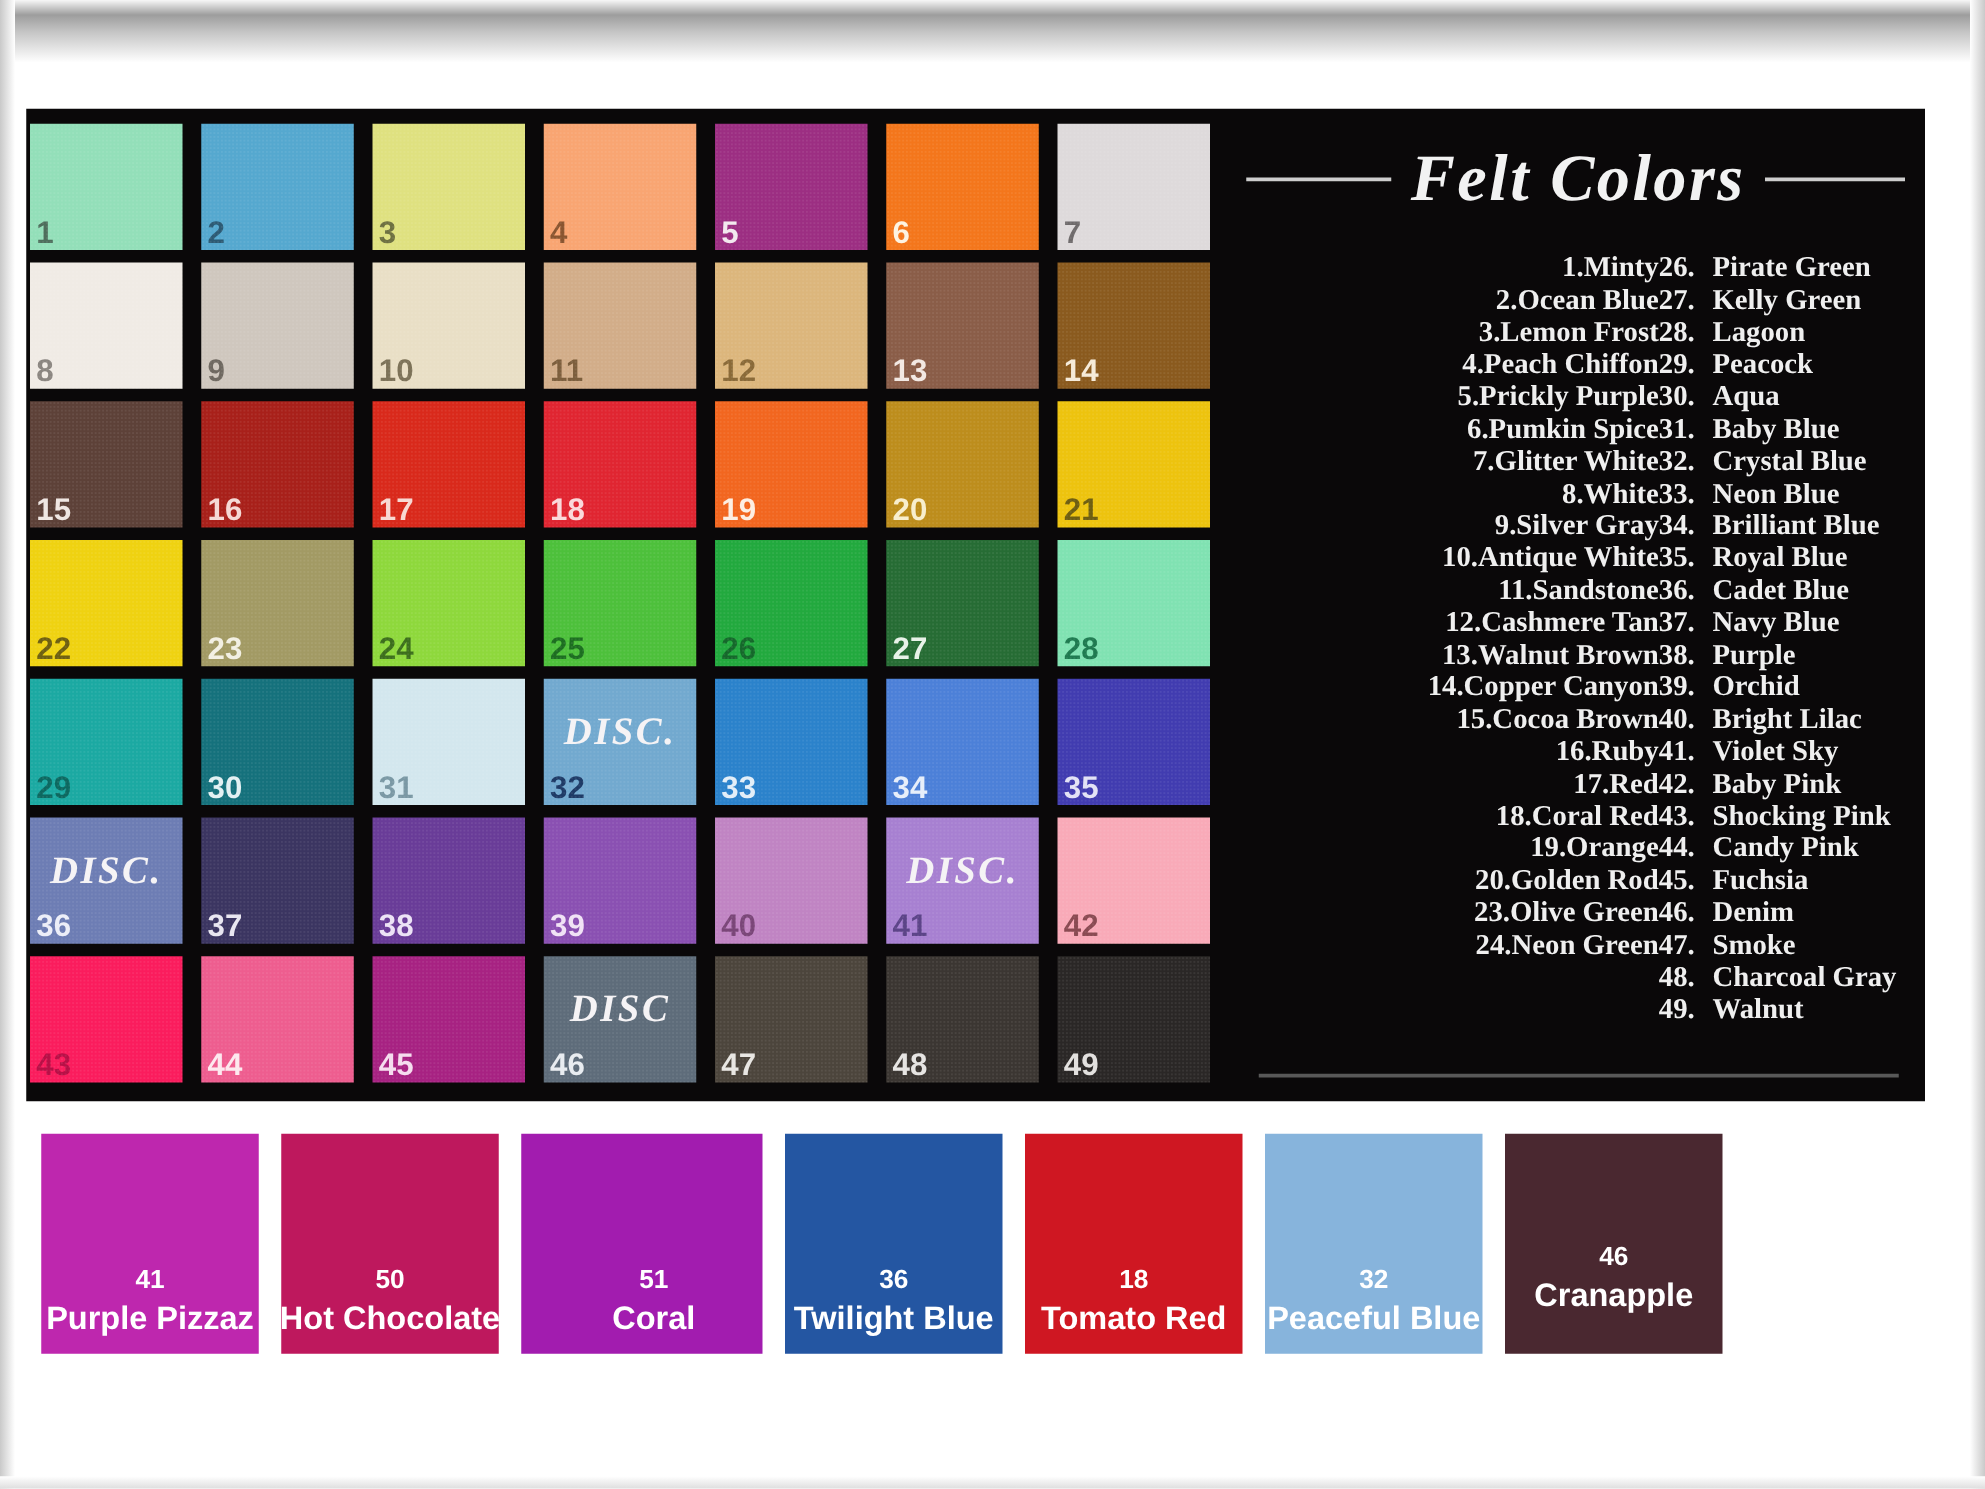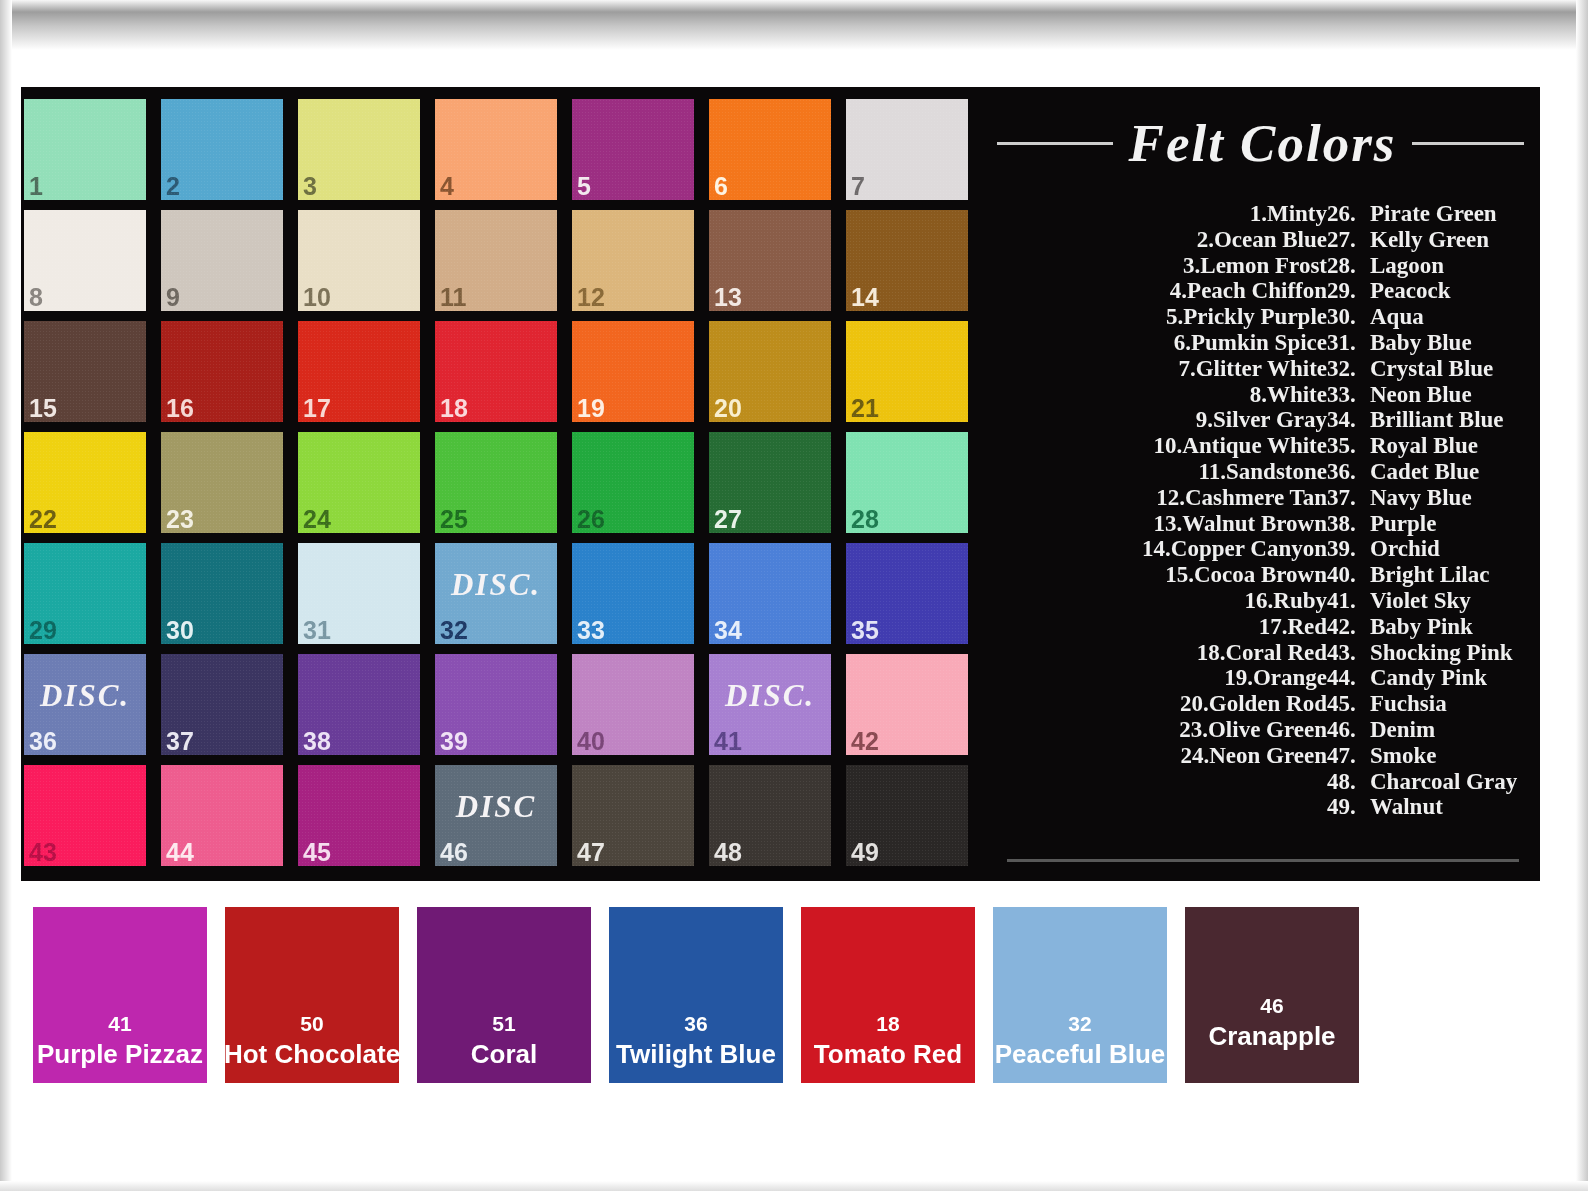--- a/index.html
+++ b/index.html
@@ -284,27 +284,27 @@
     </div>
   </div>
 
   <div class="featured-row">
       <div class="fswatch" style="background: rgb(190, 39, 174);">
         <div class="flabels">
           <div class="fnum">41</div>
           <div class="fname">Purple Pizzaz</div>
         </div>
       </div>
-      <div class="fswatch" style="background: #b91c1c;">
+      <div class="fswatch" style="background: #be185d;">
         <div class="flabels">
           <div class="fnum">50</div>
           <div class="fname">Hot Chocolate</div>
         </div>
       </div>
-      <div class="fswatch" style="background: #701a75;">
+      <div class="fswatch" style="background: #a21caf; padding-left: 19px;">
         <div class="flabels">
           <div class="fnum">51</div>
           <div class="fname">Coral</div>
         </div>
       </div>
       <div class="fswatch" style="background: rgb(36, 86, 162);">
         <div class="flabels">
           <div class="fnum">36</div>
           <div class="fname">Twilight Blue</div>
         </div>

